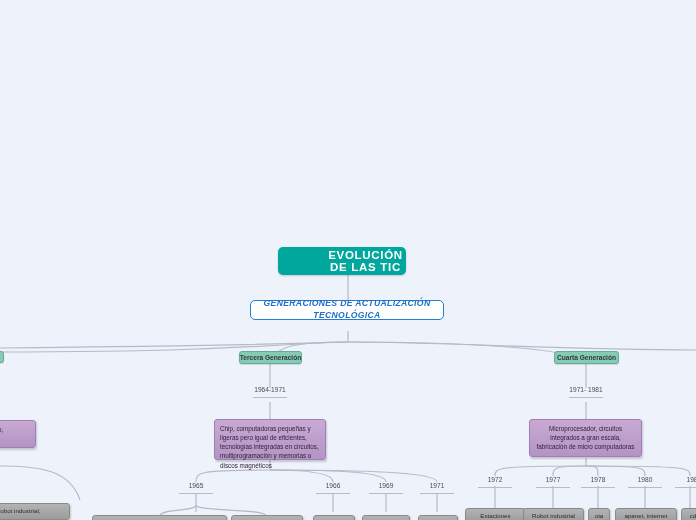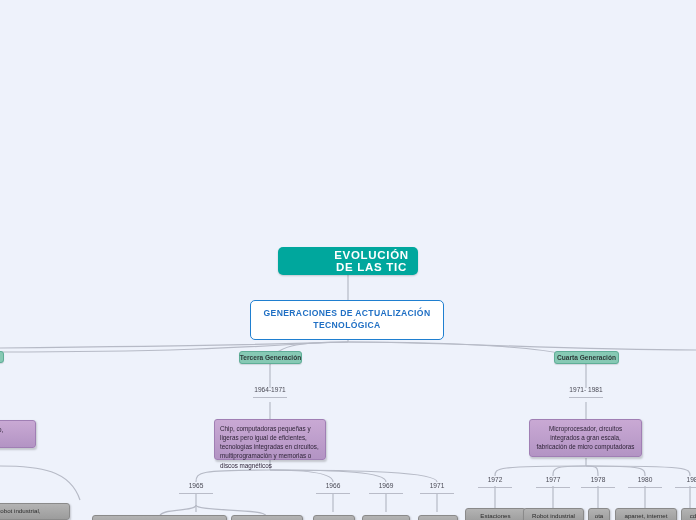--- a/index.html
+++ b/index.html
@@ -153,23 +153,23 @@
       <path d="M495,486 L495,508"></path>
       <path d="M553,486 L553,508"></path>
       <path d="M598,486 L598,508"></path>
       <path d="M645,486 L645,508"></path>
       <path d="M690,486 L690,508"></path>
 
       <path d="M0,466 C40,466 70,470 80,500"></path>
     </g>
   </svg>
 
-  <div class="node root" style="left:278px; top:247px; width:140px; height:28px;padding-left:47px;">EVOLUCIÓN DE LAS TIC</div>
-
-  <div class="node subroot" style="left:250px; top:300px; width:194px; height:40px;">GENERACIONES DE ACTUALIZACIÓN TECNOLÓGICA</div>
+  <div class="node root" style="left:278px; top:247px; width:128px; height:28px;padding-left:47px;">EVOLUCIÓN DE LAS TIC</div>
+
+  <div class="node subroot" style="left:250px; top:300px; width:194px; height:20px;font-style:italic;">GENERACIONES DE ACTUALIZACIÓN TECNOLÓGICA</div>
 
   <div class="node gen" style="left:-12px; top:351px; width:16px; height:12px; overflow:hidden;"></div>
 
   <div class="node gen" style="left:239px; top:351px; width:63px; height:13px;">Tercera Generación</div>
 
   <div class="node year" style="left:246px; top:386px; width:48px; height:16px;">
     <span class="yr-txt">1964-1971</span>
     <span class="yr-rule"></span>
   </div>
 

